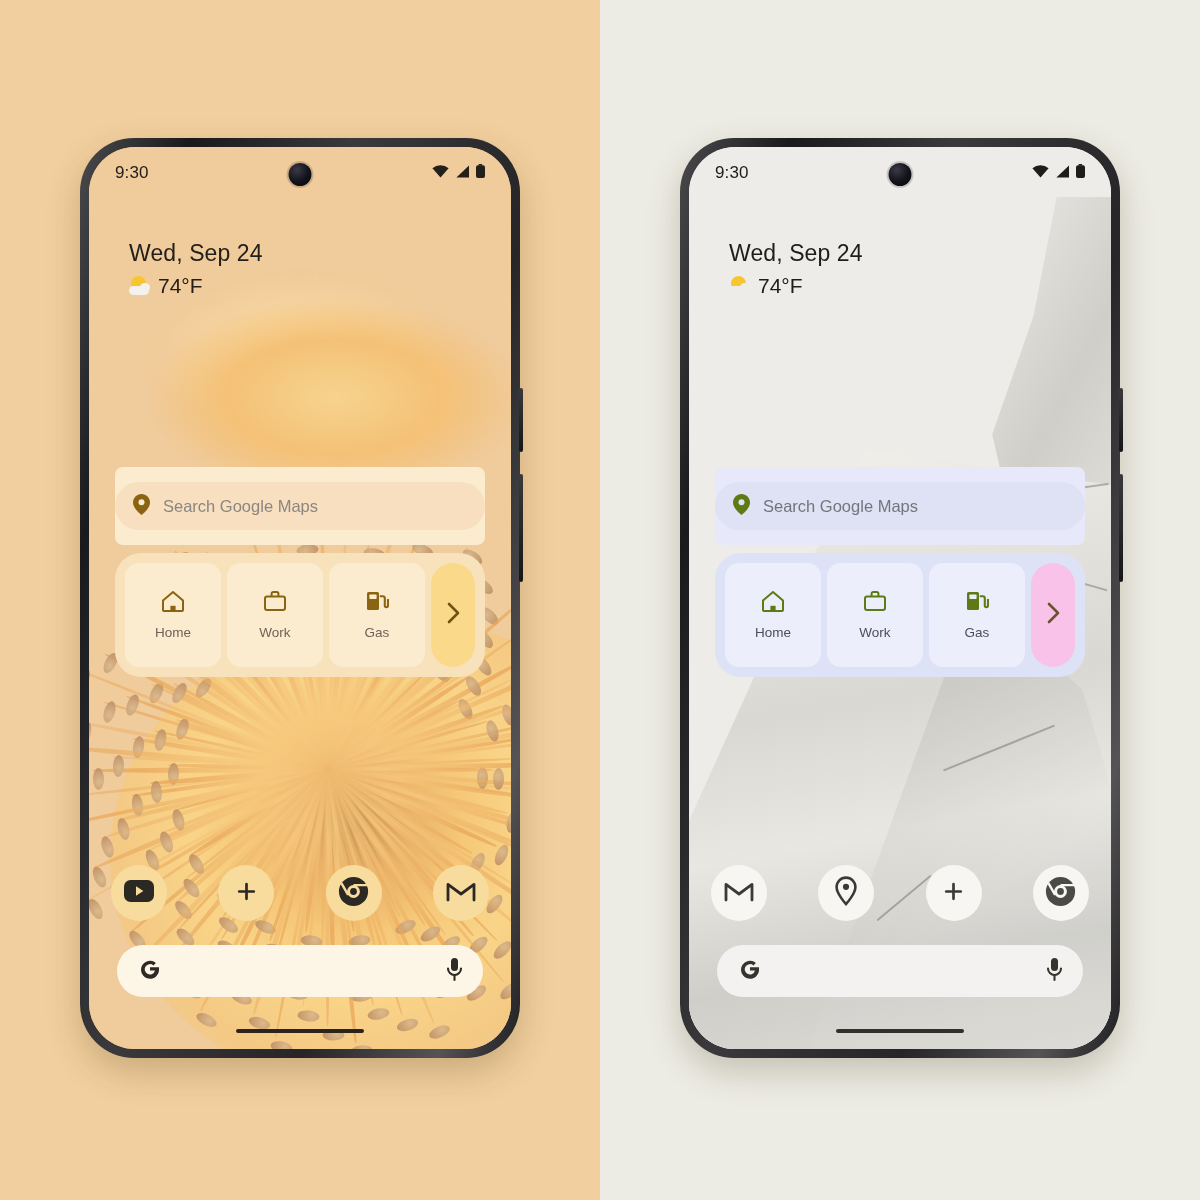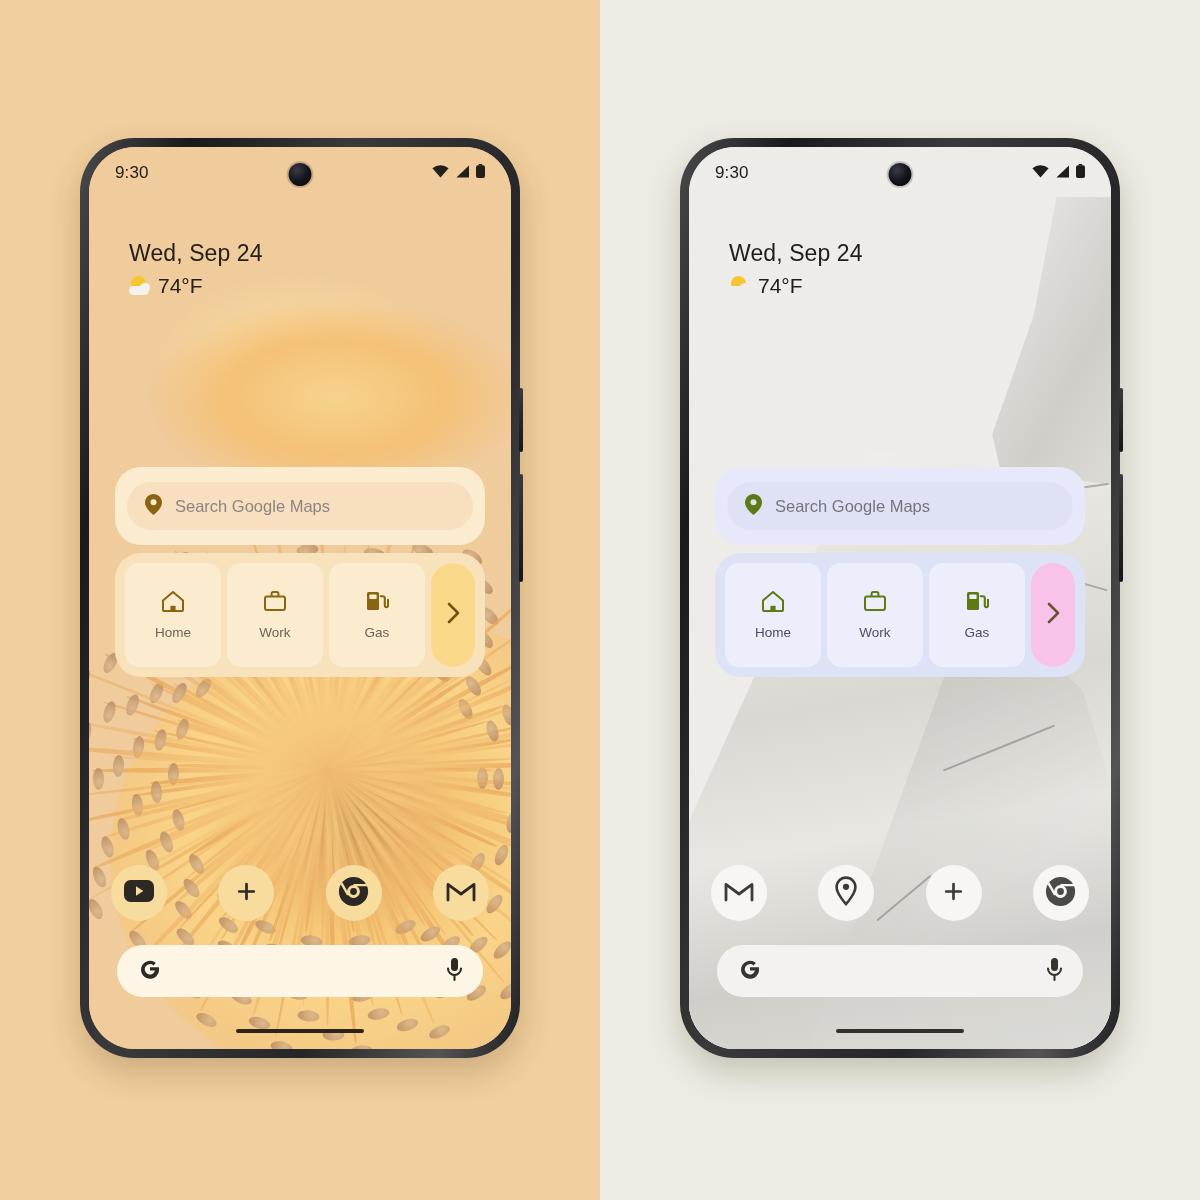--- a/index.html
+++ b/index.html
@@ -102,21 +102,21 @@
   .glance{position:absolute;left:40px;top:92px;}
   .glance .date{font-size:23px;font-weight:400;letter-spacing:.1px;line-height:1.25;}
   .glance .wx{display:flex;align-items:center;gap:7px;margin-top:6px;font-size:21px;}
   .sun-ico{width:22px;height:22px;position:relative;display:inline-block;}
   .sun-ico .sun{position:absolute;left:2px;top:1px;width:15px;height:15px;border-radius:50%;background:#f6c630;}
   .sun-ico .cl{position:absolute;left:0;bottom:2px;width:20px;height:9px;border-radius:9px;background:#f4f2ee;}
   .sun-ico .cl2{position:absolute;left:11px;bottom:5px;width:10px;height:9px;border-radius:50%;background:#f4f2ee;}
 
   
   .widget{position:absolute;left:26px;right:26px;top:320px;}
-  .searchcard{border-radius:26px;padding:15px 12px;}
+  .searchcard{border-radius:8px;padding:15px 0;}
   .searchpill{height:48px;border-radius:24px;display:flex;align-items:center;padding:0 18px;gap:13px;}
   .searchpill .ph{font-size:16.5px;}
   .shortcuts{margin-top:8px;border-radius:26px;padding:10px;display:flex;gap:6px;align-items:stretch;}
   .tile{flex:1;border-radius:14px;height:104px;display:flex;flex-direction:column;
     align-items:center;justify-content:center;gap:9px;}
   .tile .lbl{font-size:13.5px;}
   .arrowbtn{width:44px;border-radius:22px;display:flex;align-items:center;justify-content:center;}
 
   
   .t-amber .searchcard{background:#fbeccf;}

